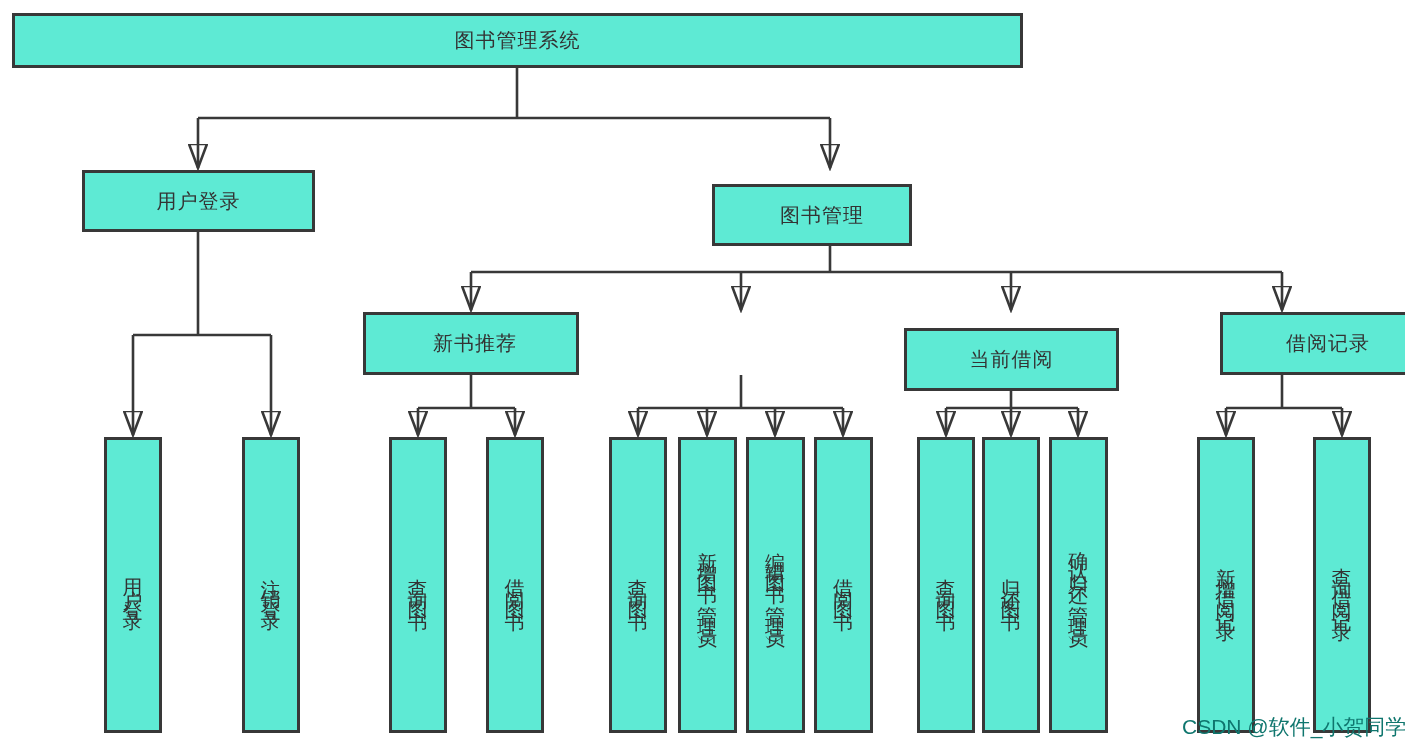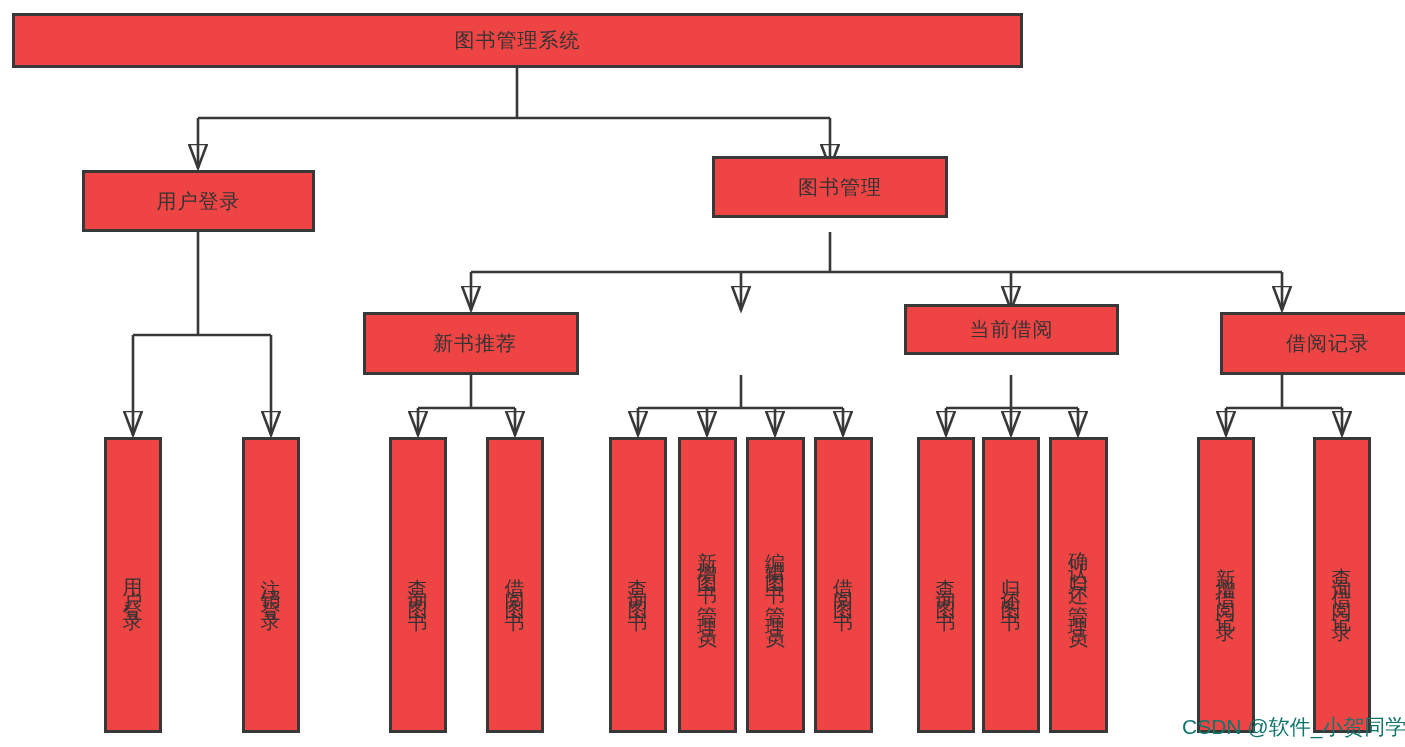--- a/index.html
+++ b/index.html
@@ -23,21 +23,21 @@
   }
   .wires path {
     stroke: #383838;
     stroke-width: 2.6;
     fill: none;
   }
   .node {
     position: absolute;
     box-sizing: border-box;
     border: 3px solid #383838;
-    background: #ef4444;
+    background: #5eead4;
     display: flex;
     align-items: center;
     justify-content: center;
     text-align: center;
   }
   .h-node {
     font-size: 20px;
     letter-spacing: 1px;
   }
   .v-node .vt {
@@ -100,24 +100,24 @@
     <path d="M1078,408 L1078,435" marker-end="url(#arrow)"></path>
 
     <path d="M1282,375 L1282,408 M1226,408 L1342,408"></path>
     <path d="M1226,408 L1226,435" marker-end="url(#arrow)"></path>
     <path d="M1342,408 L1342,435" marker-end="url(#arrow)"></path>
   </svg>
 
   <div class="node h-node" style="left:12px; top:13px; width:1011px; height:55px;">图书管理系统</div>
 
   <div class="node h-node" style="left:82px; top:170px; width:233px; height:62px;">用户登录</div>
-  <div class="node h-node" style="left:712px; top:156px; width:236px; height:62px;padding-left:20px;">图书管理</div>
+  <div class="node h-node" style="left:712px; top:184px; width:200px; height:62px;padding-left:20px;">图书管理</div>
 
   <div class="node h-node" style="left:363px; top:312px; width:216px; height:63px;padding-left:8px;">新书推荐</div>
-  <div class="node h-node" style="left:904px; top:304px; width:215px; height:51px;">当前借阅</div>
+  <div class="node h-node" style="left:904px; top:328px; width:215px; height:63px;">当前借阅</div>
   <div class="node h-node" style="left:1220px; top:312px; width:216px; height:63px;">借阅记录</div>
 
   <div class="node v-node" style="left:104px; top:437px; width:58px; height:296px;">
     <span class="vt">用户登录</span>
   </div>
   <div class="node v-node" style="left:242px; top:437px; width:58px; height:296px;">
     <span class="vt">注销登录</span>
   </div>
 
   <div class="node v-node" style="left:389px; top:437px; width:58px; height:296px;">

